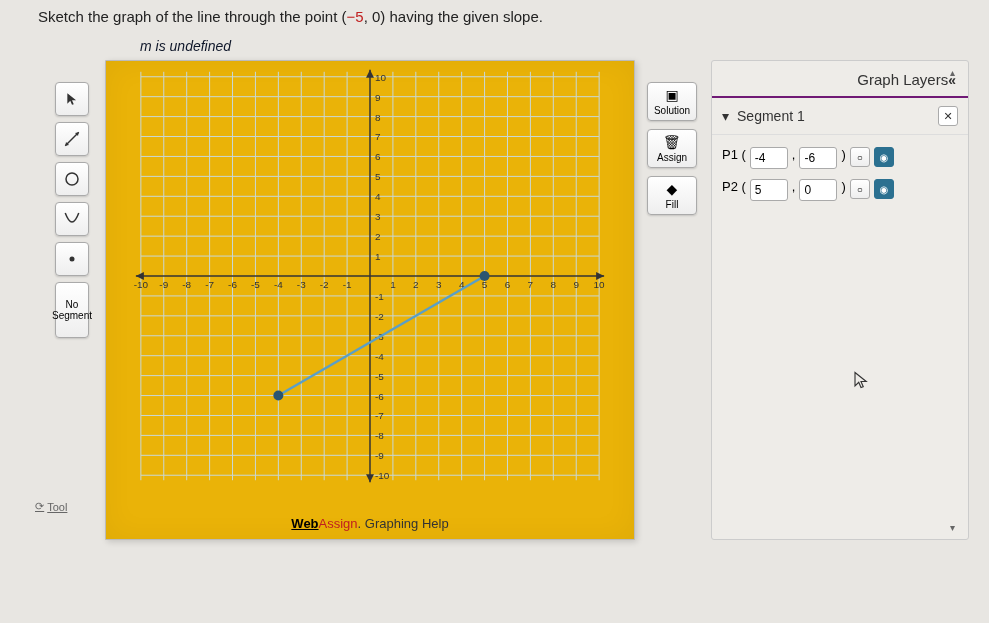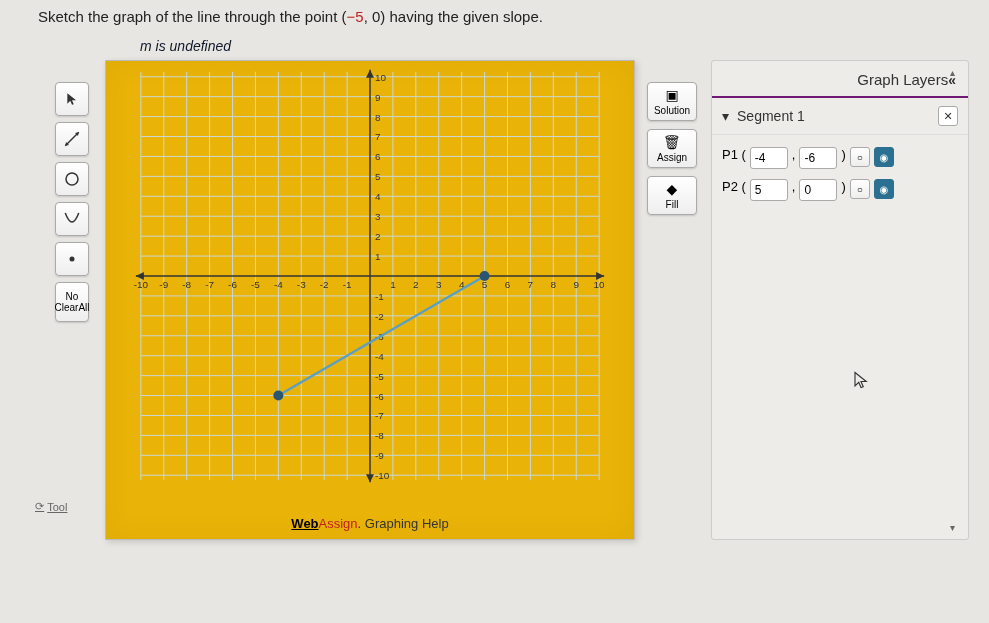--- a/index.html
+++ b/index.html
@@ -41,21 +41,21 @@
       border: 1px solid #aaa;
       border-radius: 4px;
       background: linear-gradient(#fff,#eee);
       display: flex;
       align-items: center;
       justify-content: center;
       font-size: 16px;
       cursor: pointer;
       box-shadow: 0 1px 2px rgba(0,0,0,.15);
     }
-    .tool-btn.tall { height: 40px; font-size: 10px; flex-direction: column; line-height: 1.1; text-align: center; }
+    .tool-btn.tall { height: 56px; font-size: 10px; flex-direction: column; line-height: 1.1; text-align: center; }
     .graph-panel {
       width: 530px;
       height: 480px;
       background: #eab308;
       border: 1px solid #bbb;
       box-shadow: inset 0 0 30px rgba(0,0,0,.05), 2px 2px 6px rgba(0,0,0,.15);
       border-radius: 1px;
       position: relative;
       margin-left: 10px;
     }
@@ -226,21 +226,21 @@
           <path d="M3 4 Q12 28 21 4" fill="none" stroke="#333" stroke-width="2"></path>
         </svg>
     </div>
     <div class="tool-btn">
       <svg width="12" height="12" viewBox="0 0 24 24">
           <circle cx="12" cy="12" r="5" fill="#333"></circle>
         </svg>
     </div>
     <div class="tool-btn tall">
       <span>No</span>
-      <span>ClearAll</span>
+      <span>Segment</span>
     </div>
   </div>
 
   <div class="graph-panel">
     <svg class="graph-svg" viewBox="0 0 530 430">
 
       <g stroke="#c8d8d8" stroke-width="1">
 
         <g>
           <line x1="35" y1="10" x2="35" y2="420"></line>

